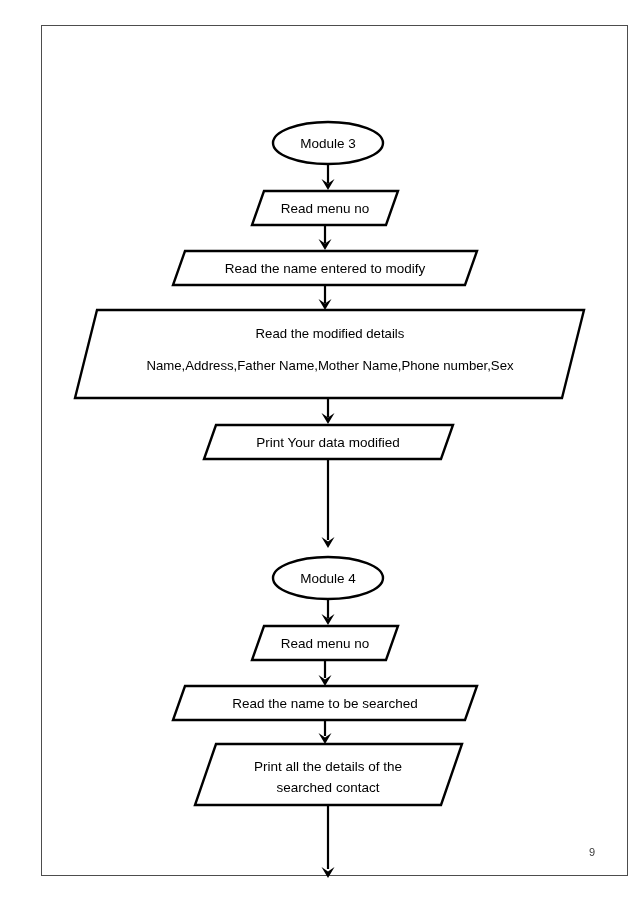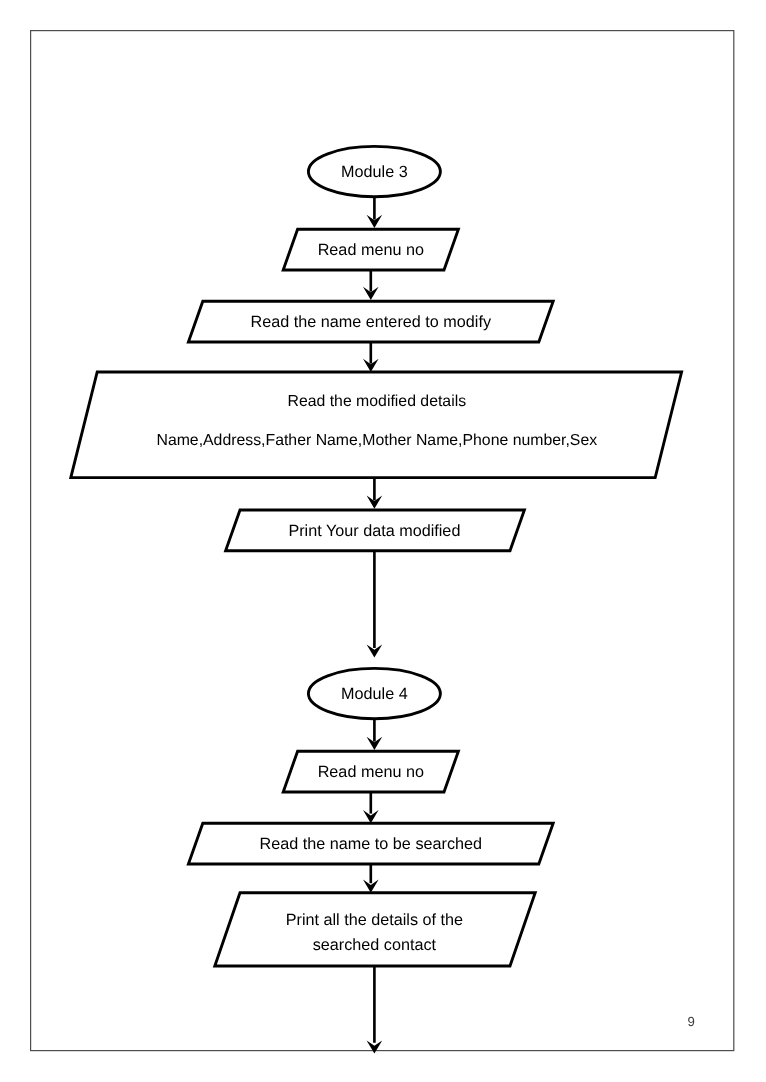--- a/index.html
+++ b/index.html
@@ -10,21 +10,21 @@
   }
   body {
     width: 638px;
     height: 902px;
     font-family: "Liberation Sans", sans-serif;
     position: relative;
     overflow: hidden;
   }
   #page {
     position: absolute;
-    left: 0;
+    left: 16px;
     top: 0;
     width: 504px;
     height: 902px;
     text-decoration: underline;
   }
   #page-border {
     position: absolute;
     left: 25px;
     top: 25px;
     width: 587px;

